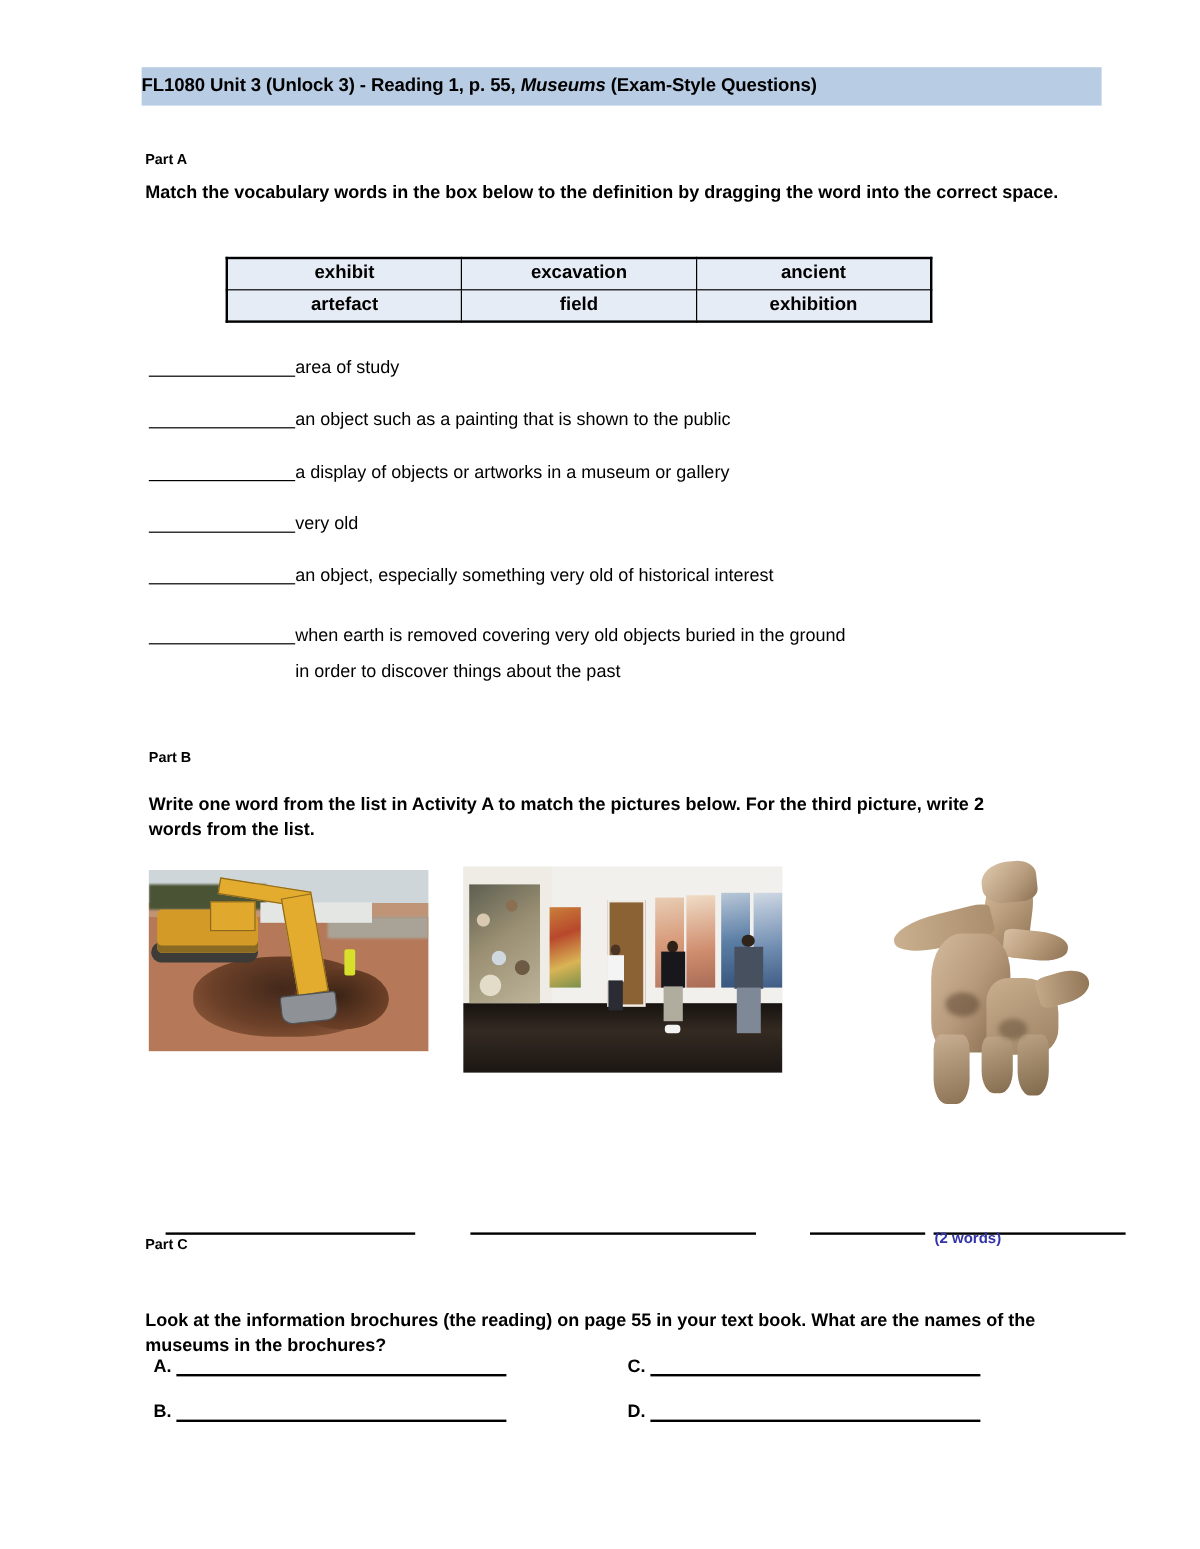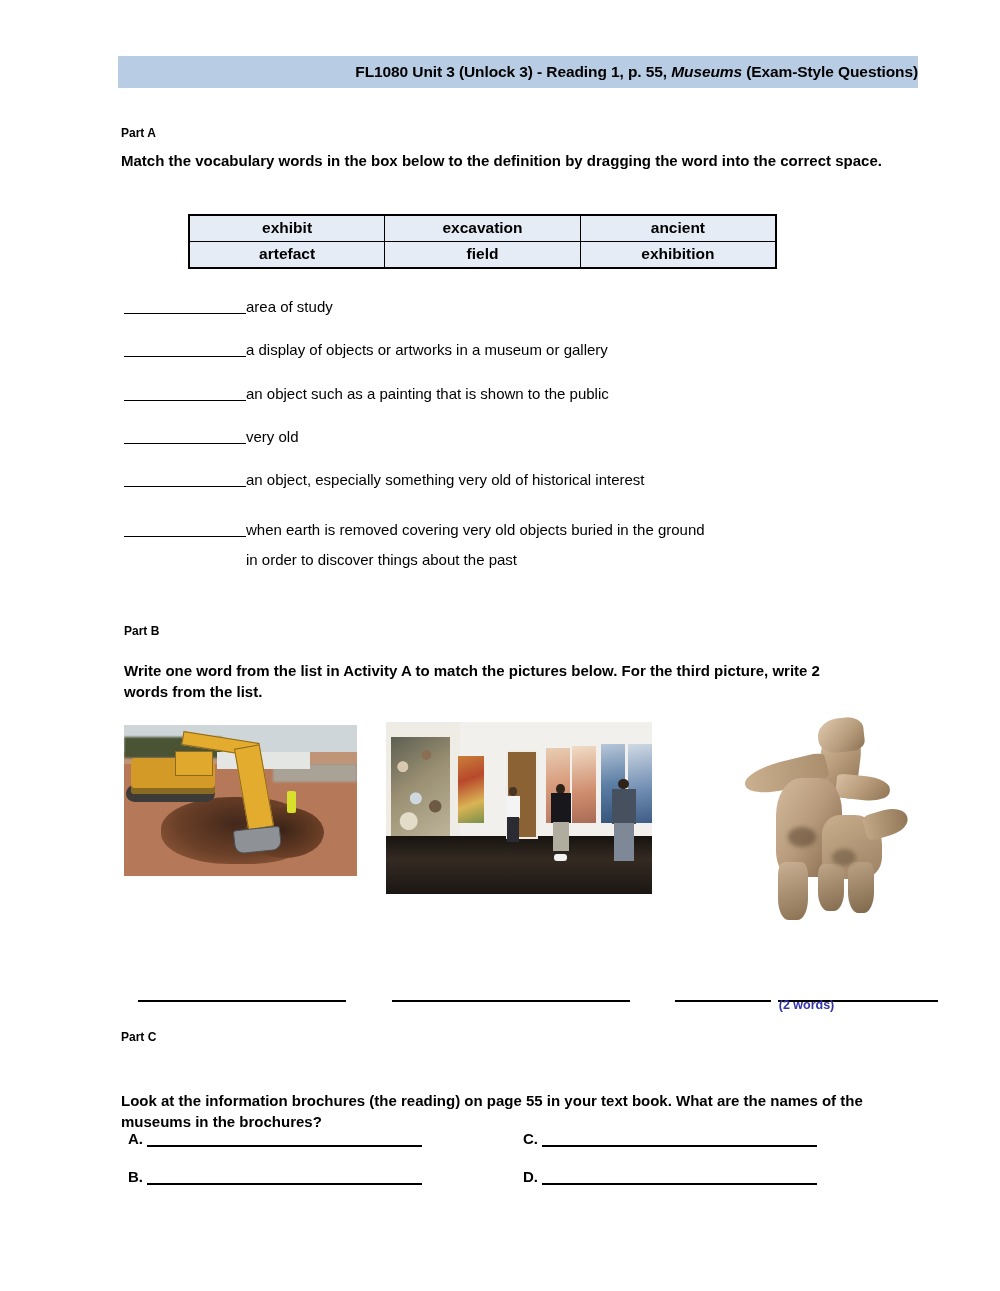--- a/index.html
+++ b/index.html
@@ -17,21 +17,21 @@
   
   .title-banner {
     position: absolute;
     left: 118px;
     top: 56px;
     width: 800px;
     height: 32px;
     background: #b8cce4;
     display: flex;
     align-items: center;
-    justify-content: flex-end;
+    justify-content: flex-start;
   }
   .title-banner .tt {
     font-size: 15.5px;
     font-weight: bold;
     letter-spacing: -0.1px;
     white-space: nowrap;
   }
   .title-banner .tt .ital { font-style: italic; }
 
   
@@ -308,21 +308,21 @@
     border-radius: 50%;
     background: rgba(70,52,34,0.45); filter: blur(2px);
   }
   #pic-artefact .spot2 {
     left: 54%; top: 66%; width: 12%; height: 8%;
     border-radius: 50%;
     background: rgba(70,52,34,0.38); filter: blur(2px);
   }
 
   
-  .pb-answers { position: absolute; left: 0; top: 982px; width: 856px; height: 40px; }
+  .pb-answers { position: absolute; left: 0; top: 1009px; width: 856px; height: 40px; }
   .pb-blank {
     position: absolute;
     border-bottom: 2px solid #000;
     height: 10px;
   }
   #pb-blank-1 { left: 138px; width: 208px; top: 10px; }
   #pb-blank-2 { left: 392px; width: 238px; top: 10px; }
   #pb-blank-3a { left: 675px; width: 96px; top: 10px; }
   #pb-blank-3b { left: 778px; width: 160px; top: 10px; }
   #pb-note {
@@ -380,25 +380,25 @@
 </tbody>
   </table>
 
 <div class="defs">
   <div class="def-row">
     <div class="def-blank"></div>
     <div class="def-text">area of study</div>
   </div>
   <div class="def-row">
     <div class="def-blank"></div>
-    <div class="def-text">a display of objects or artworks in a museum or gallery</div>
+    <div class="def-text">an object such as a painting that is shown to the public</div>
   </div>
   <div class="def-row">
     <div class="def-blank"></div>
-    <div class="def-text">an object such as a painting that is shown to the public</div>
+    <div class="def-text">a display of objects or artworks in a museum or gallery</div>
   </div>
   <div class="def-row">
     <div class="def-blank"></div>
     <div class="def-text">very old</div>
   </div>
   <div class="def-row" style="margin-bottom:28px;">
     <div class="def-blank"></div>
     <div class="def-text">an object, especially something very old of historical interest</div>
   </div>
   <div class="def-row">

